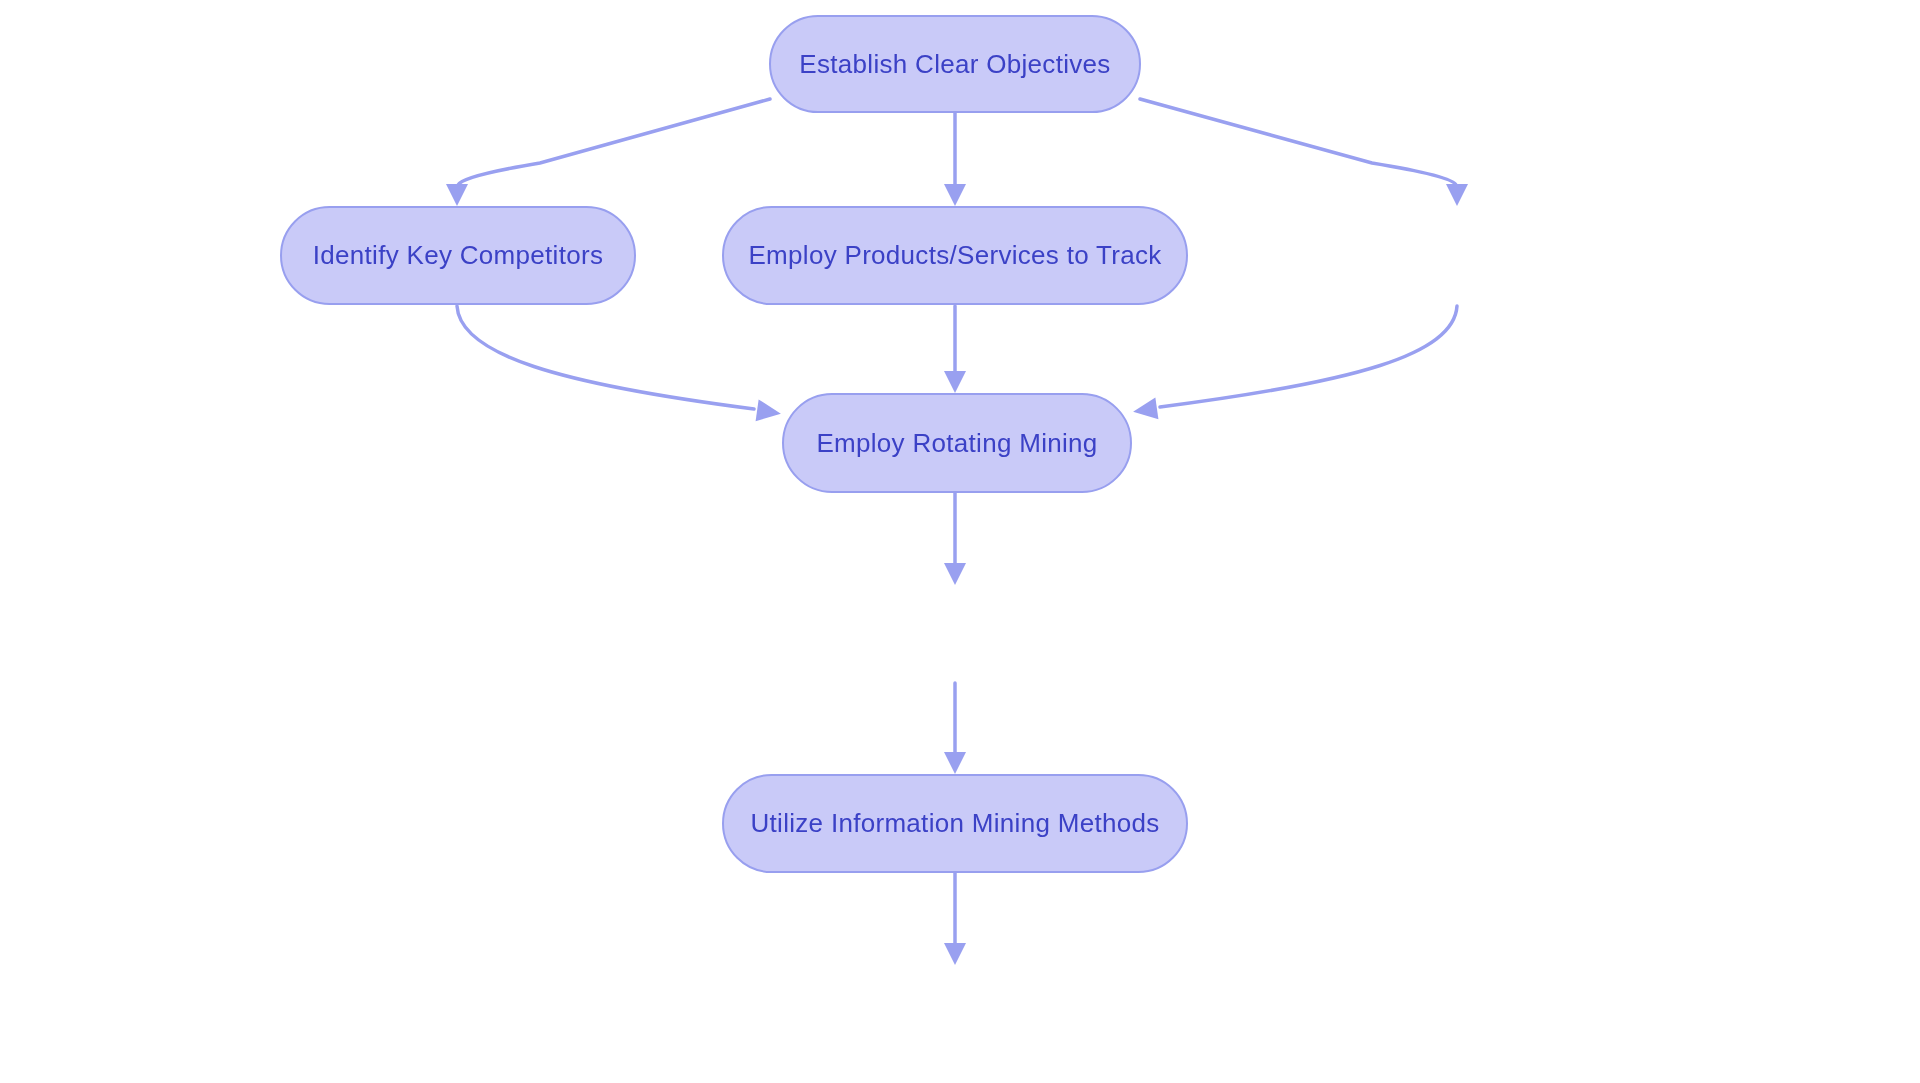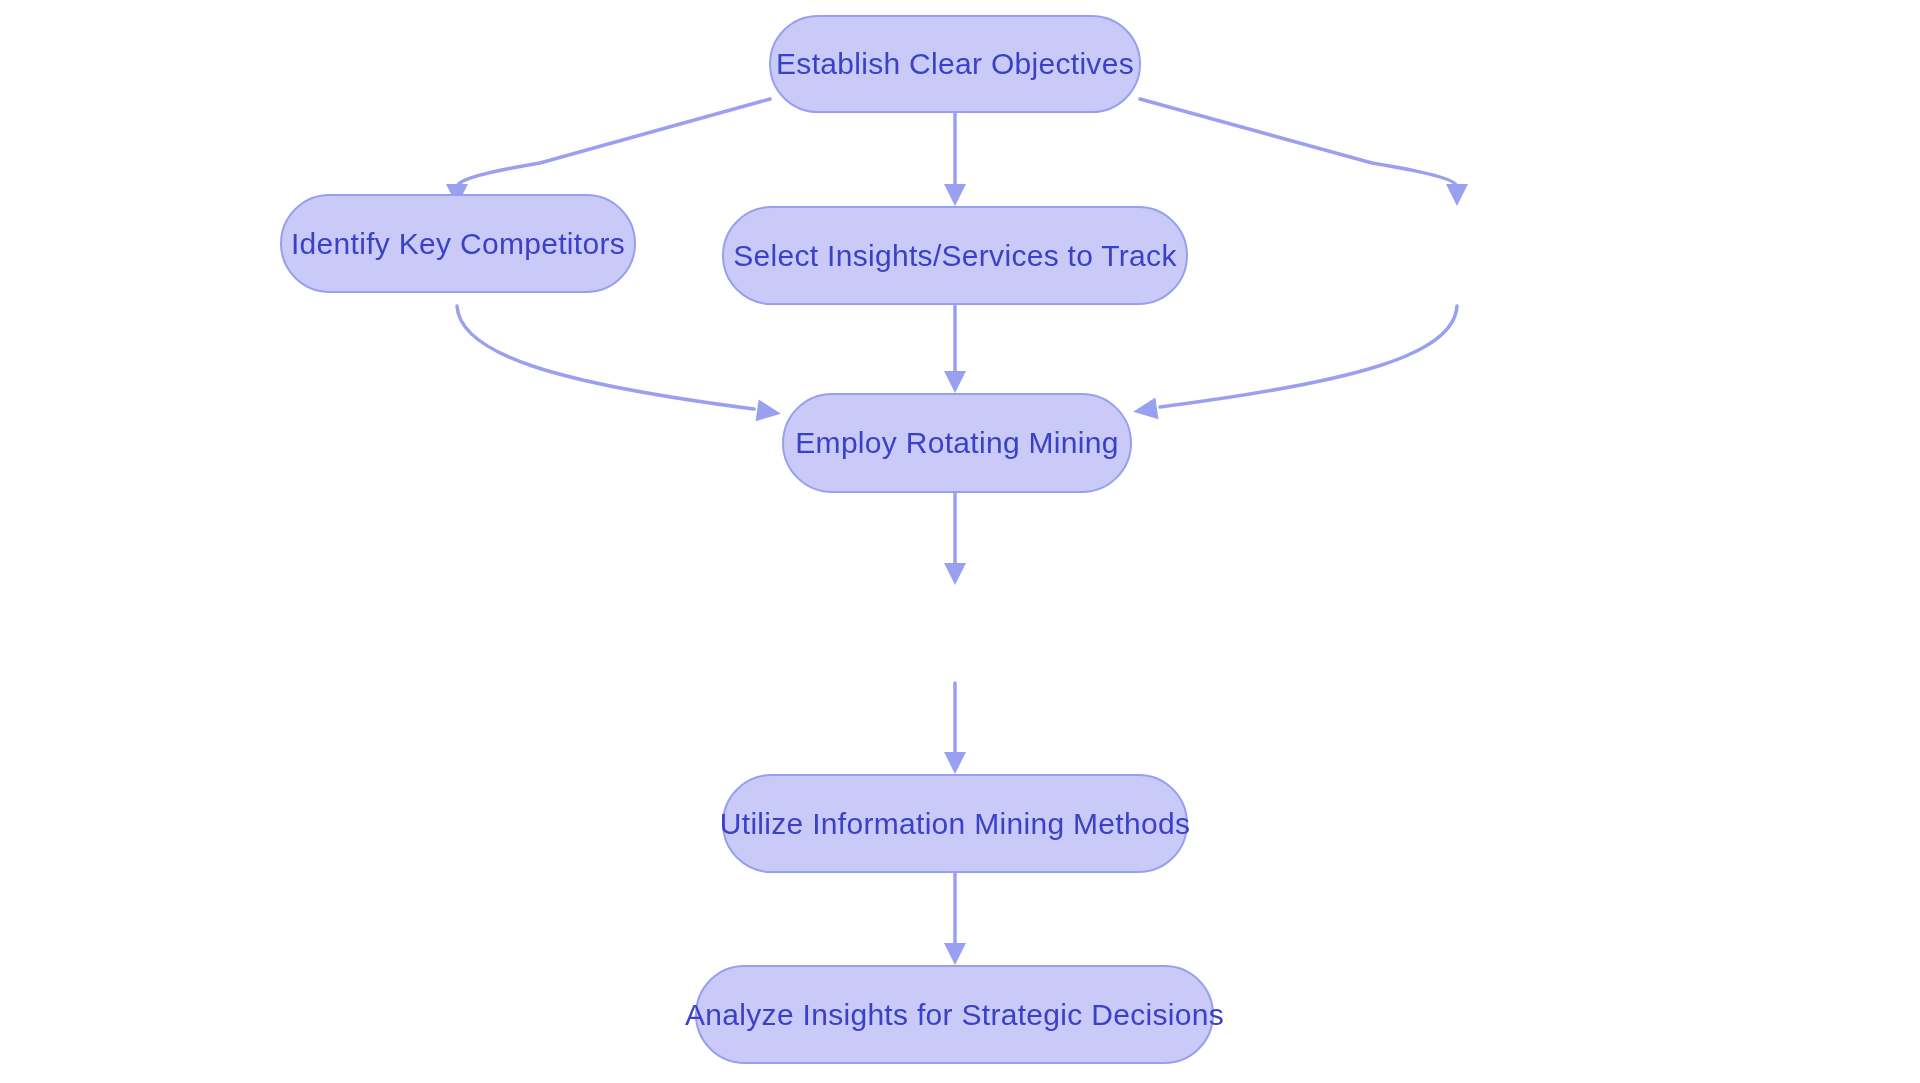--- a/index.html
+++ b/index.html
@@ -37,21 +37,21 @@
     position: absolute;
     box-sizing: border-box;
     background: var(--node-fill, #c9caf8);
     border: 2px solid var(--node-border, #989fef);
     border-radius: 50px;
     display: flex;
     align-items: center;
     justify-content: center;
     text-align: right;
     color: var(--node-text, #3b41c6);
-    font-size: 30px;
+    font-size: 26px;
     font-weight: 400;
     letter-spacing: 0.3px;
     white-space: nowrap;
   }
 </style>
 </head>
 <body>
 
 <div class="canvas">
 
@@ -80,25 +80,24 @@
 
     <path class="edge" d="M 955 683 L 955 753"></path>
     <polygon class="arrowhead" points="944,752 966,752 955,774"></polygon>
 
     <path class="edge" d="M 955 873 L 955 944"></path>
     <polygon class="arrowhead" points="944,943 966,943 955,965"></polygon>
   </svg>
 
   <div class="node" style="left:769px; top:15px;  width:372px; height:98px;">Establish Clear Objectives</div>
 
-  <div class="node" style="left:280px; top:194px; width:356px; height:99px;">Identify Key Competitors</div>
+  <div class="node" style="left:280px; top:206px; width:356px; height:99px;">Identify Key Competitors</div>
 
-  <div class="node" style="left:722px; top:206px; width:466px; height:99px;">Select Insights/Services to Track</div>
+  <div class="node" style="left:722px; top:206px; width:466px; height:99px;">Employ Products/Services to Track</div>
 
 
   <div class="node" style="left:782px; top:393px; width:350px; height:100px;">Employ Rotating Mining</div>
 
 
   <div class="node" style="left:722px; top:774px; width:466px; height:99px;">Utilize Information Mining Methods</div>
 
-  <div class="node" style="left:695px; top:965px; width:519px; height:99px;">Analyze Insights for Strategic Decisions</div>
 
 </div>
 
 </body></html>

